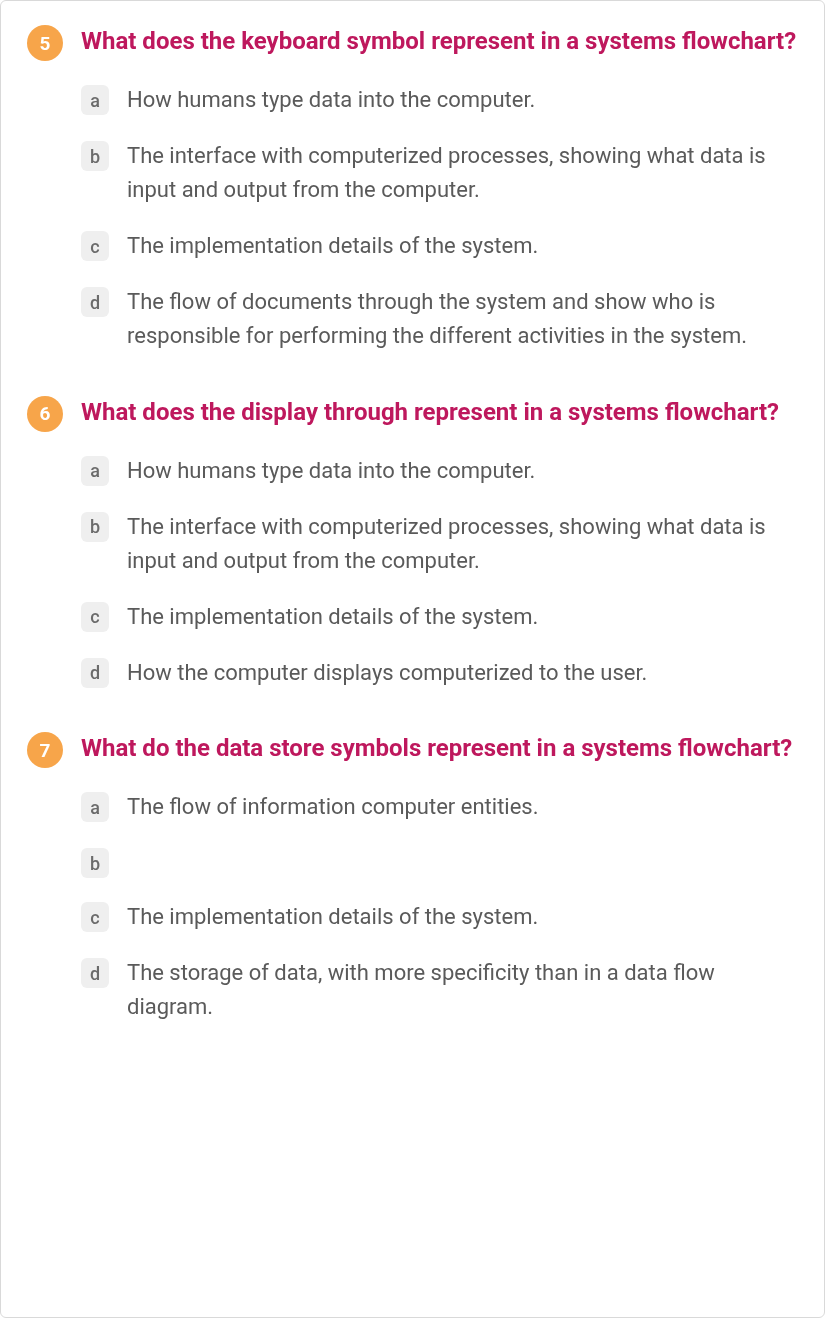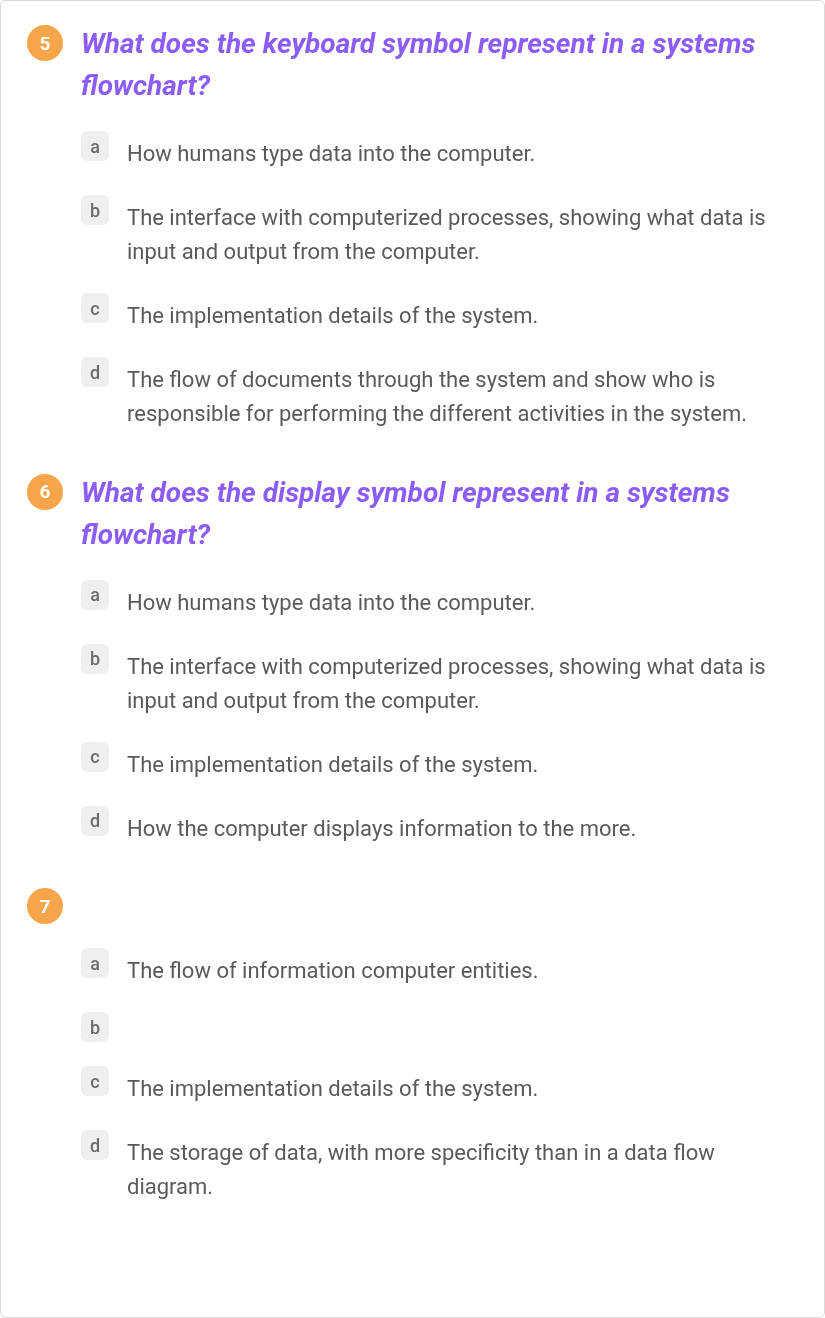--- a/index.html
+++ b/index.html
@@ -37,25 +37,24 @@
     font-weight: 700;
     font-size: 19px;
     display: flex;
     align-items: center;
     justify-content: center;
     margin-right: 18px;
     margin-top: 2px;
   }
   .q-text {
     font-weight: 700;
-    font-size: 28px;
+    font-size: 24px;
     line-height: 1.5;
-    color: #8b5cf6;
+    color: #be185d;
     filter: blur(0.3px);
-    font-style: italic;
   }
   .options {
     padding-left: 54px;
   }
   .option {
     display: flex;
     align-items: flex-start;
     margin-bottom: 22px;
     cursor: pointer;
   }
@@ -74,21 +73,20 @@
     align-items: center;
     justify-content: center;
     margin-right: 18px;
     margin-top: 2px;
   }
   .opt-text {
     font-size: 22px;
     line-height: 1.55;
     color: #5a5a5a;
     filter: blur(0.35px);
-    margin-top: 8px;
   }
 </style>
 </head>
 <body>
 
 <div class="page">
 
   <div class="question-block">
     <div class="q-head">
       <div class="q-badge">5</div>
@@ -110,45 +108,46 @@
       <div class="option">
         <div class="opt-letter">d</div>
         <div class="opt-text">The flow of documents through the system and show who is responsible for performing the different activities in the system.</div>
       </div>
     </div>
   </div>
 
   <div class="question-block">
     <div class="q-head">
       <div class="q-badge">6</div>
-      <div class="q-text">What does the display symbol represent in a systems flowchart?</div>
+      <div class="q-text">What does the display through represent in a systems flowchart?</div>
     </div>
     <div class="options">
       <div class="option">
         <div class="opt-letter">a</div>
         <div class="opt-text">How humans type data into the computer.</div>
       </div>
       <div class="option">
         <div class="opt-letter">b</div>
         <div class="opt-text">The interface with computerized processes, showing what data is input and output from the computer.</div>
       </div>
       <div class="option">
         <div class="opt-letter">c</div>
         <div class="opt-text">The implementation details of the system.</div>
       </div>
       <div class="option">
         <div class="opt-letter">d</div>
-        <div class="opt-text">How the computer displays information to the more.</div>
+        <div class="opt-text">How the computer displays computerized to the user.</div>
       </div>
     </div>
   </div>
 
   <div class="question-block">
     <div class="q-head">
       <div class="q-badge">7</div>
+      <div class="q-text">What do the data store symbols represent in a systems flowchart?</div>
     </div>
     <div class="options">
       <div class="option">
         <div class="opt-letter">a</div>
         <div class="opt-text">The flow of information computer entities.</div>
       </div>
       <div class="option">
         <div class="opt-letter">b</div>
       </div>
       <div class="option">

